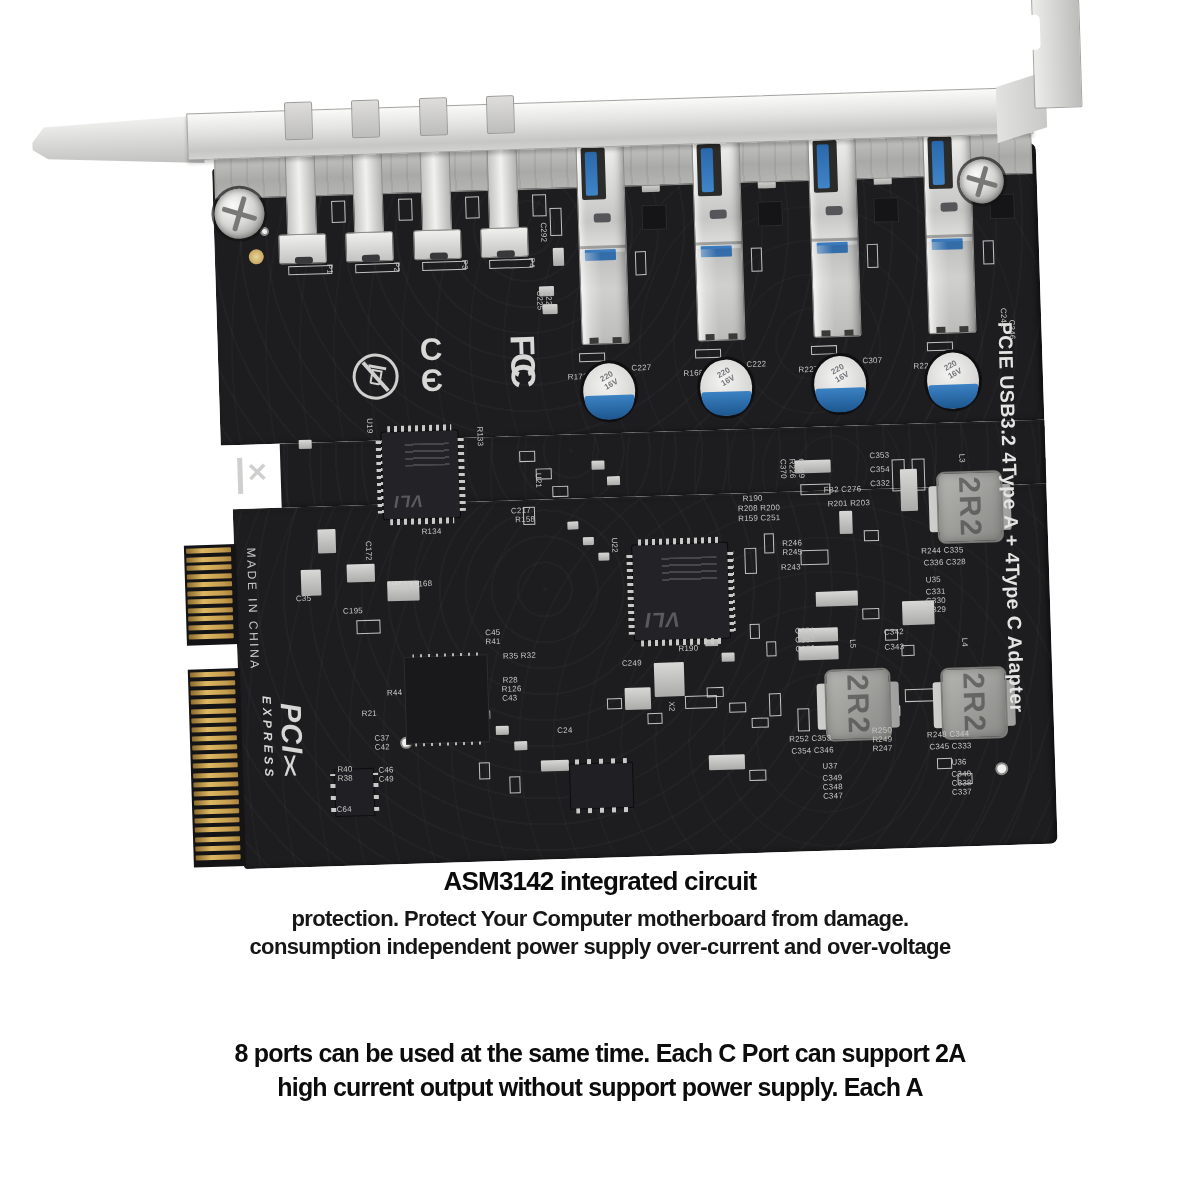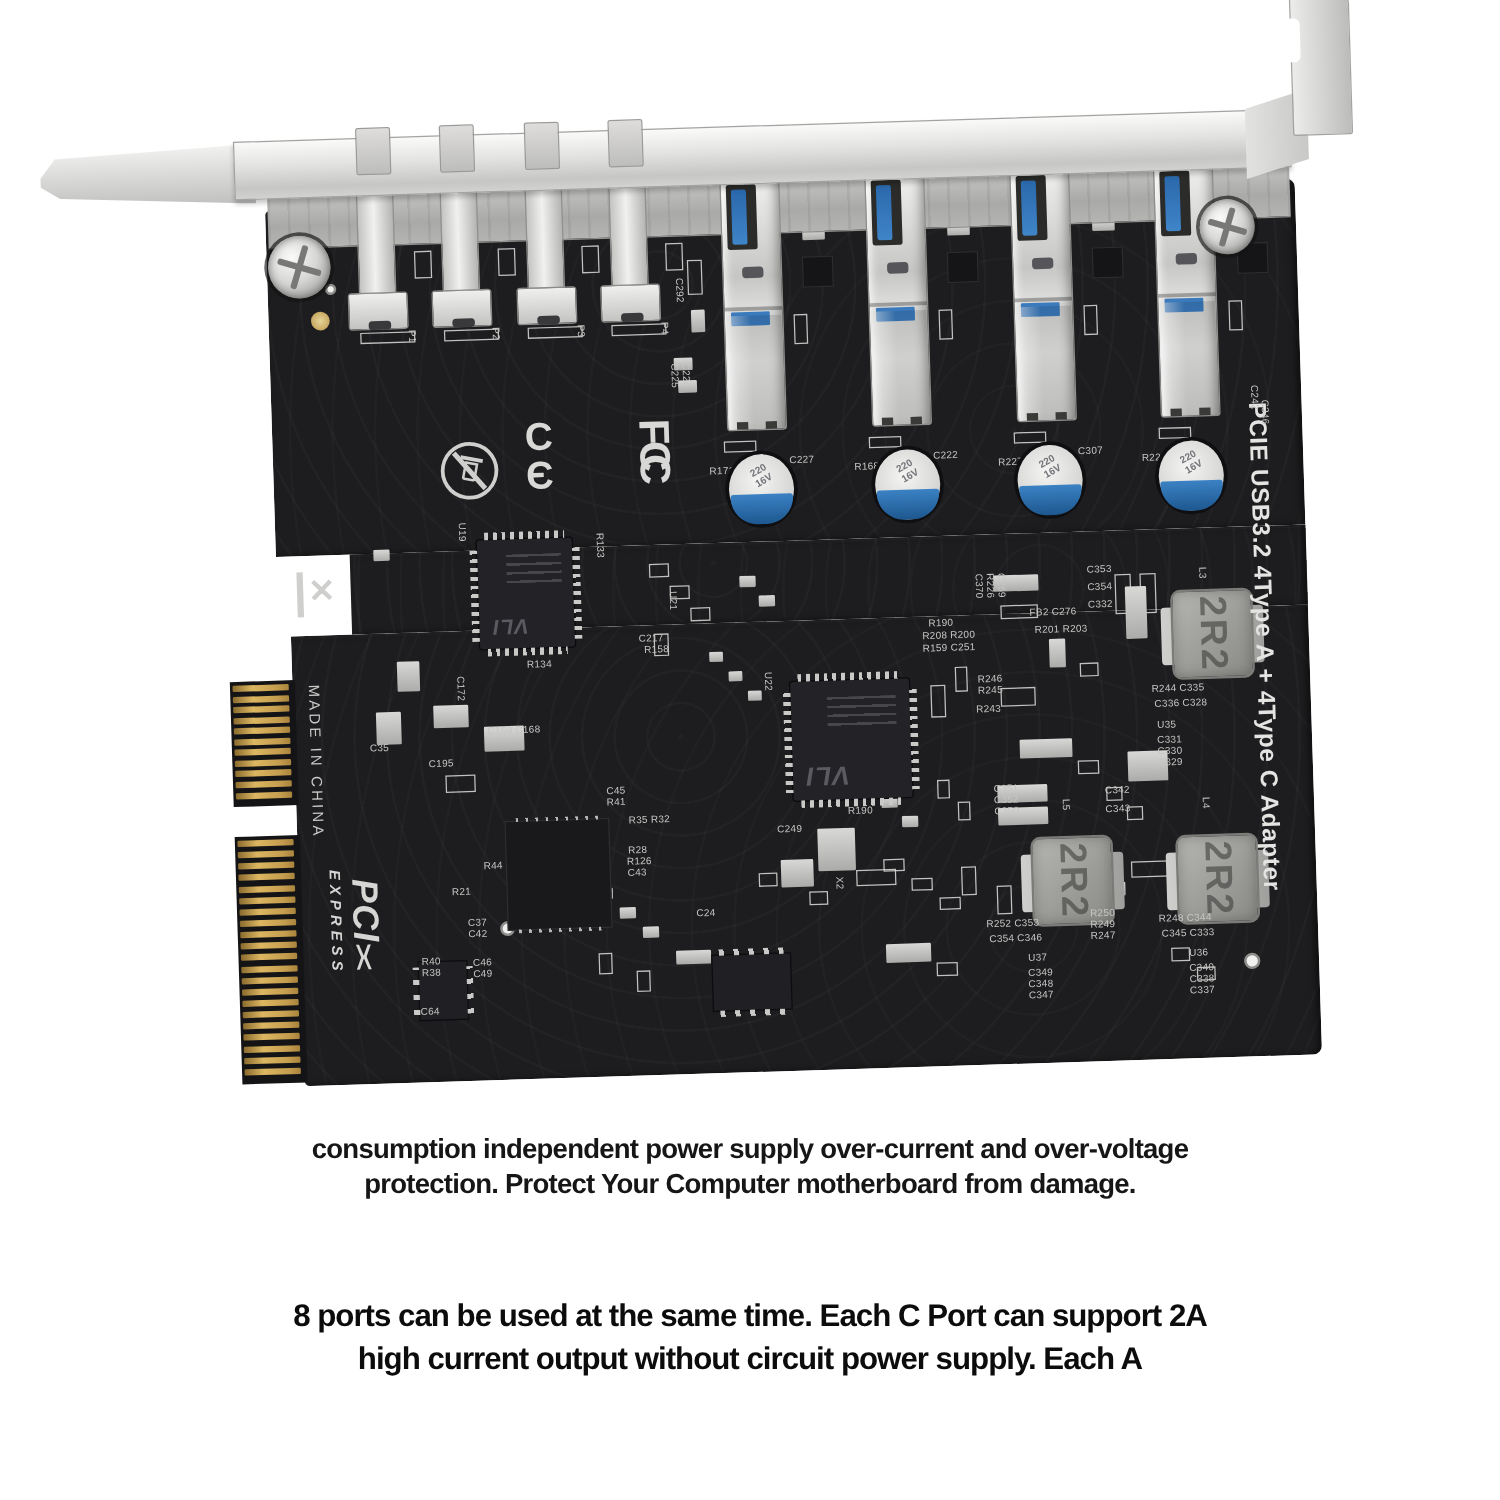--- a/index.html
+++ b/index.html
@@ -554,21 +554,22 @@
       <div class="sk" style="left: 940px; top: 745px;">R248 C344</div>
       <div class="sk" style="left: 942px; top: 757px;">C345 C333</div>
       <div class="sk" style="left: 950px; top: 773px;">U36</div>
       <div class="sk" style="left: 952px; top: 785px;">C340</div>
       <div class="sk" style="left: 952px; top: 794px;">C338</div>
       <div class="sk" style="left: 952px; top: 803px;">C337</div>
       <div class="sk skv" style="left: 1008px; top: 330px;">C242</div>
       <div class="sk skv" style="left: 1016px; top: 342px;">C346</div>
     </div>
 
+  <div class="cap-title">ASM3142 integrated circuit</div>
   <div class="cap-body">
+    <div>protection. Protect Your Computer motherboard from damage.</div>
     <div>consumption independent power supply over-current and over-voltage</div>
-    <div>protection. Protect Your Computer motherboard from damage.</div>
   </div>
   <div class="cap-foot">
     <div>8 ports can be used at the same time. Each C Port can support 2A</div>
-    <div>high current output without circuit power supply. Each A</div>
+    <div>high current output without support power supply. Each A</div>
   </div>
 </div>
 
 </body></html>

